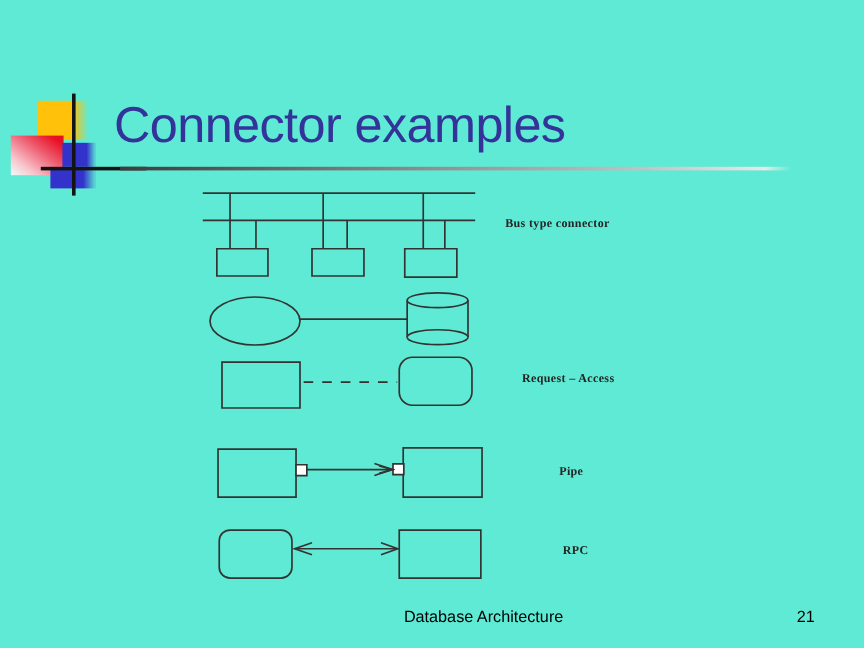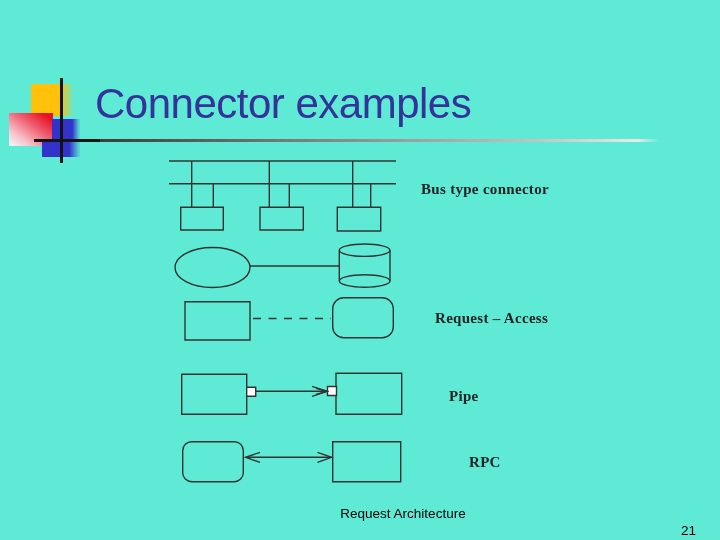--- a/index.html
+++ b/index.html
@@ -24,34 +24,34 @@
   
   #slide-title{
     position:absolute;left:95px;top:80px;font-size:42px;letter-spacing:-0.5px;
     color:#333399;white-space:nowrap;font-weight:400;
   }
   
   #diagram-svg{position:absolute;left:150px;top:150px;}
   #diagram-svg *{vector-effect:non-scaling-stroke;}
   .fig-label{
     position:absolute;font-family:"Liberation Serif",serif;font-weight:bold;
-    font-size:15px;color:#242424;white-space:nowrap;letter-spacing:0.3px;
+    font-size:10px;color:#242424;white-space:nowrap;letter-spacing:0.3px;
   }
   #label-bus{left:421px;top:181px;}
   #label-db{left:428px;top:257px;}
   #label-rr{left:435px;top:310px;}
-  #label-pipe{left:449px;top:388px;}
+  #label-pipe{left:466px;top:388px;}
   #label-rpc{left:469px;top:454px;}
   
   #footer-title{
     position:absolute;left:260px;top:506px;width:286px;text-align:center;
     font-size:13.5px;color:#000;
   }
   #page-number{
-    position:absolute;right:24px;top:506px;font-size:13.5px;color:#000;margin-top:17px;
+    position:absolute;right:41px;top:506px;font-size:13.5px;color:#000;
   }
 </style>
 </head>
 <body>
 
 <div id="slide">
 
   <div class="decor" id="decor-yellow"></div>
   <div class="decor" id="decor-red"></div>
   <div class="decor" id="decor-blue-a"></div>
@@ -113,16 +113,16 @@
       <polyline points="260,452.3 245.5,457.3 260,462.3"></polyline>
       <polyline points="317.5,452.3 331.5,457.3 317.5,462.3"></polyline>
     </g>
   </svg>
 
   <div class="fig-label" id="label-bus">Bus type connector</div>
   <div class="fig-label" id="label-rr">Request – Access</div>
   <div class="fig-label" id="label-pipe">Pipe</div>
   <div class="fig-label" id="label-rpc">RPC</div>
 
-  <div id="footer-title">Request Architecture</div>
+  <div id="footer-title">Database Architecture</div>
   <div id="page-number">21</div>
 
 </div>
 
 </body></html>

